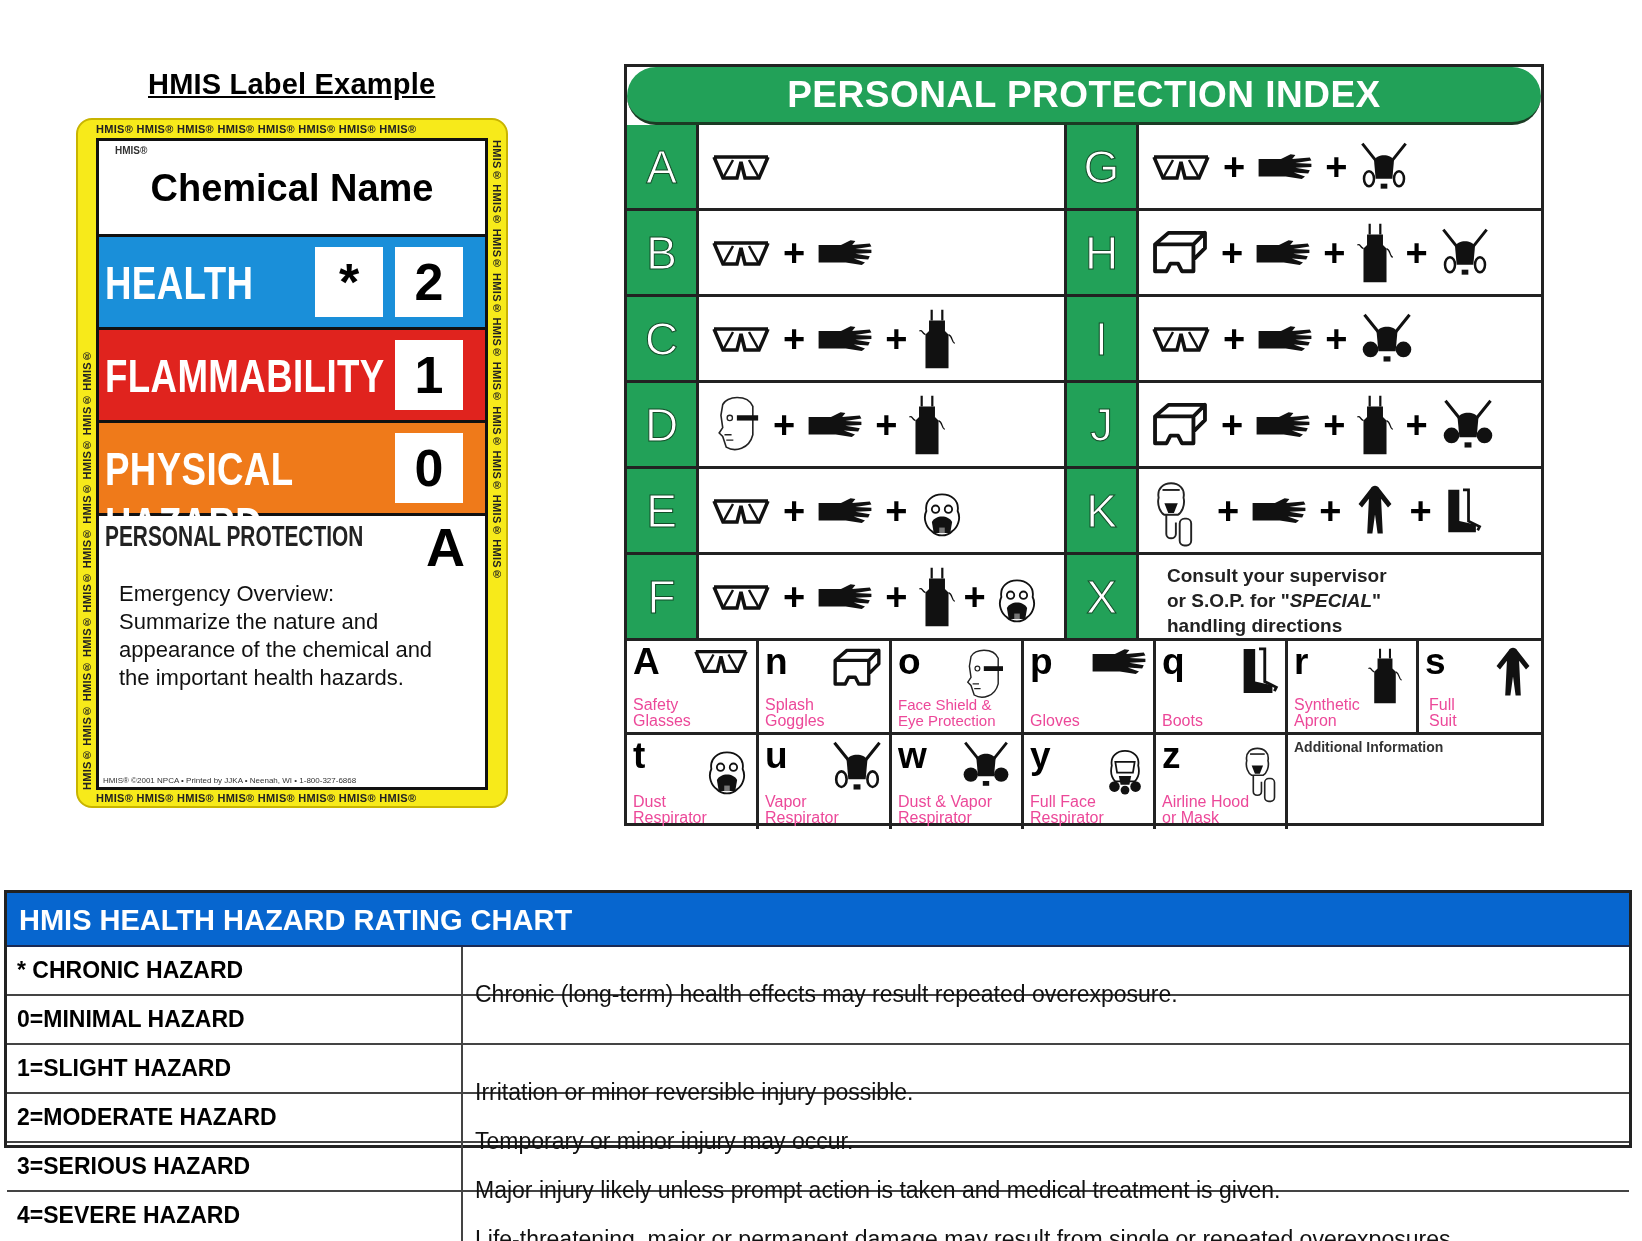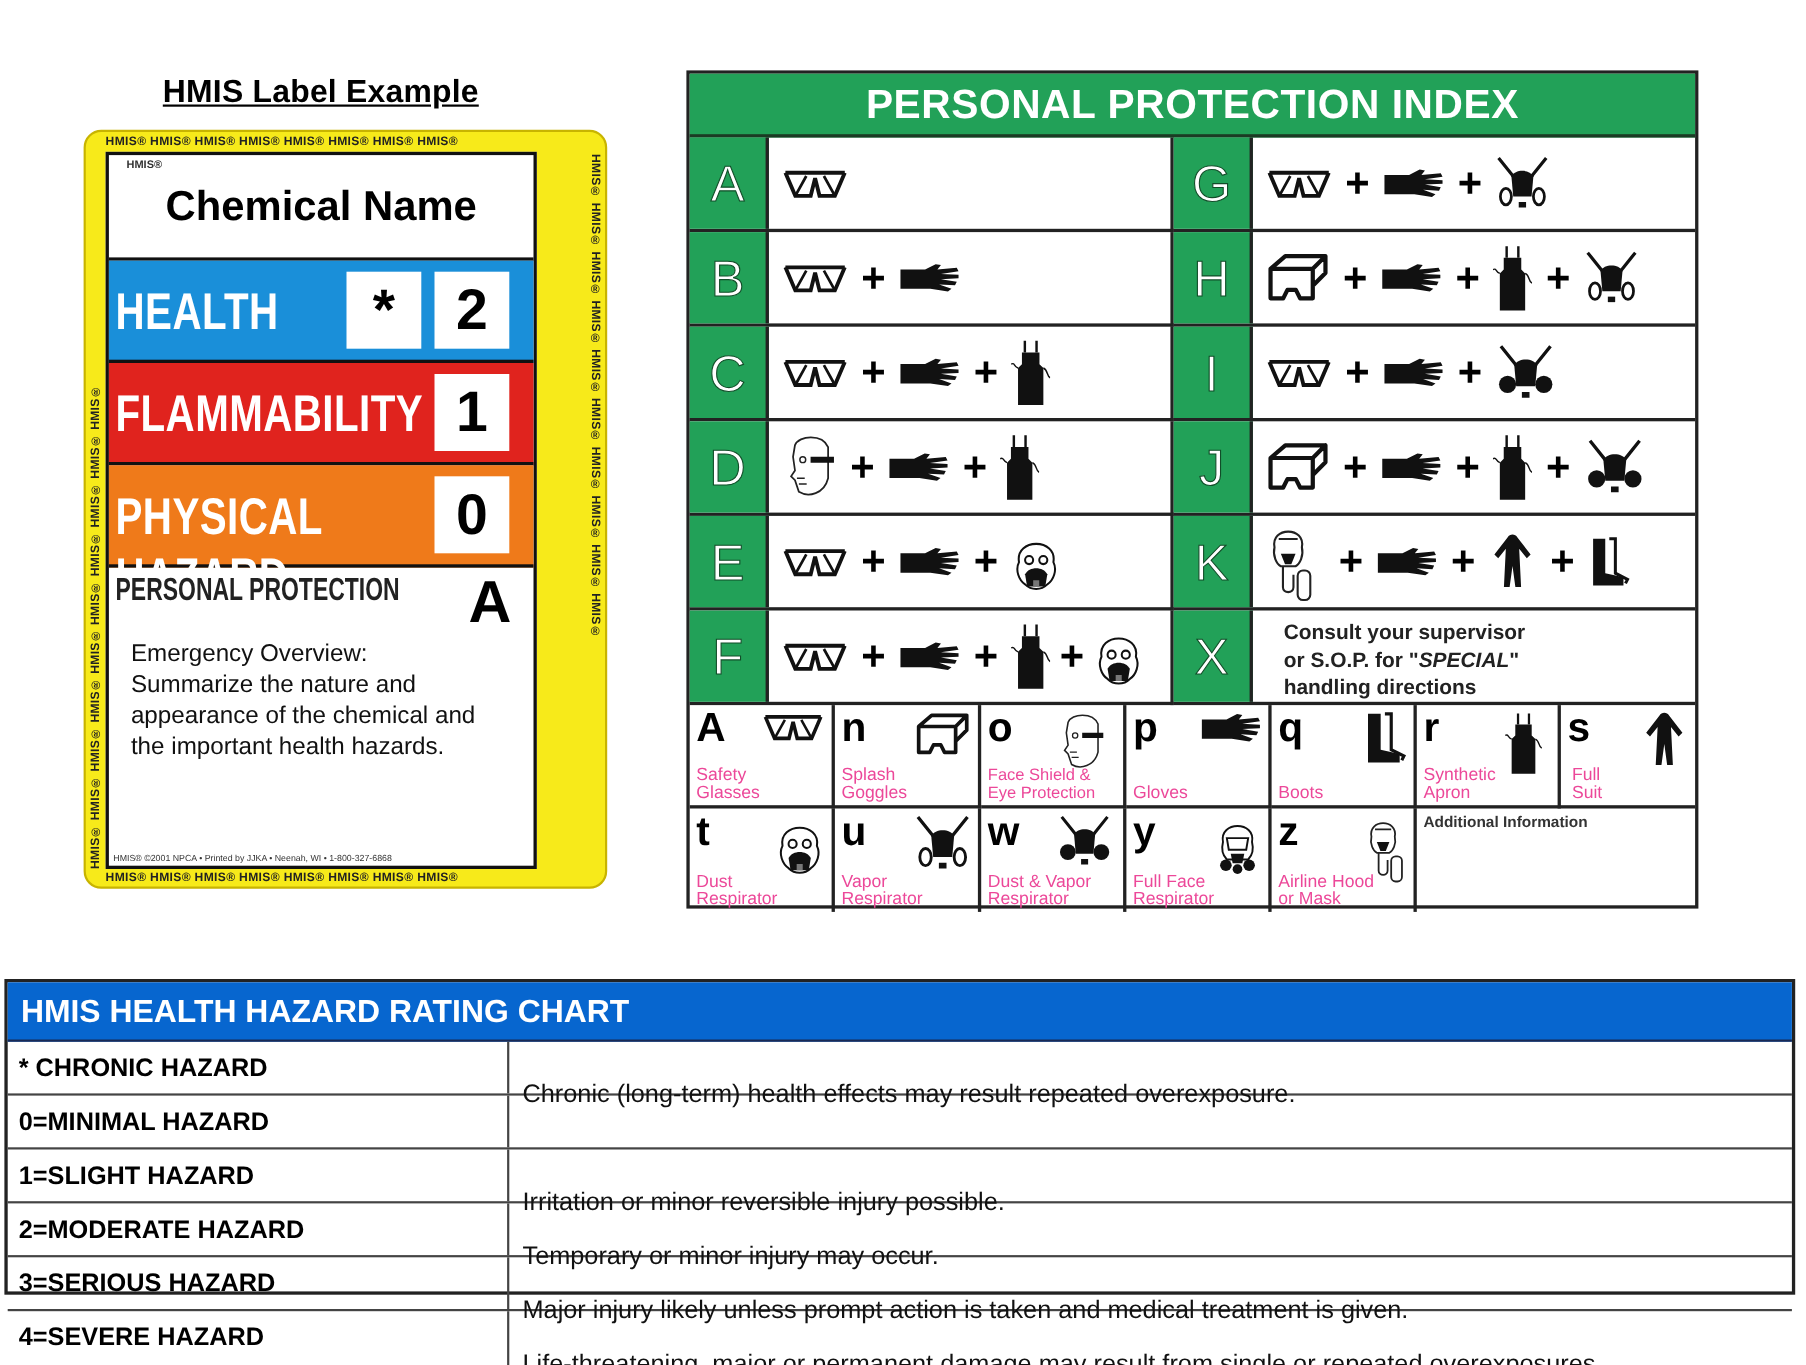--- a/index.html
+++ b/index.html
@@ -1,21 +1,21 @@
 <!DOCTYPE html>
 <html><head>
 <meta charset="utf-8">
 <style>
   html,body{margin:0;padding:0;background:#fff;}
   body{width:1642px;height:1241px;position:relative;overflow:hidden;font-family:"Liberation Sans",sans-serif;color:#000;}
   .abs{position:absolute;}
 
   
   #label-title{left:148px;top:68px;font-size:29px;font-weight:bold;text-decoration:underline;letter-spacing:0.2px;}
-  #label{left:76px;top:118px;width:476px;height:690px;background:#f7ea1a;border:2px solid #c8b400;border-radius:16px;box-sizing:border-box;}
+  #label{left:76px;top:118px;width:432px;height:690px;background:#f7ea1a;border:2px solid #c8b400;border-radius:16px;box-sizing:border-box;}
   .band-text{position:absolute;font-size:11px;font-weight:bold;color:#222;white-space:nowrap;letter-spacing:0.3px;}
   .band-top{left:18px;top:3px;}
   .band-bot{left:18px;bottom:2px;}
   .band-left{left:3px;top:20px;writing-mode:vertical-rl;transform:rotate(180deg);height:650px;overflow:hidden;}
   .band-right{right:3px;top:20px;writing-mode:vertical-rl;height:650px;overflow:hidden;}
   #label-inner{position:absolute;left:18px;top:18px;width:392px;height:652px;background:#fff;border:3px solid #111;box-sizing:border-box;}
   #name-sec{position:absolute;left:0;top:0;width:100%;height:96px;border-bottom:3px solid #111;box-sizing:border-box;}
   #hmis-small{position:absolute;left:16px;width:100%;top:4px;text-align:left;font-size:10px;font-weight:bold;color:#333;}
   #chem-name{position:absolute;left:0;width:100%;top:26px;text-align:center;font-size:38px;font-weight:bold;}
   .hrow{position:absolute;left:0;width:100%;height:93px;border-bottom:3px solid #111;box-sizing:border-box;}
@@ -25,35 +25,35 @@
   #flam{top:189px;background:#e0231e;}
   #phys{top:282px;background:#ef7a1a;}
   #pp-sec{position:absolute;left:0;top:375px;width:100%;height:271px;}
   #pp-label{position:absolute;left:6px;top:4px;font-size:29px;font-weight:bold;color:#222;transform:scaleX(0.72);transform-origin:left center;white-space:nowrap;}
   #pp-letter{position:absolute;right:20px;top:0px;font-size:54px;font-weight:bold;}
   #emergency{position:absolute;left:20px;top:64px;width:330px;font-size:22px;line-height:28px;color:#111;}
   #copyright{position:absolute;left:4px;bottom:2px;font-size:8px;color:#333;white-space:nowrap;}
 
   
   #ppi{left:624px;top:64px;width:920px;height:762px;border:3px solid #222;box-sizing:border-box;background:#fff;}
-  #ppi-header{position:absolute;left:0;top:0;width:100%;height:58px;background:#22a158;border-bottom:3px solid #1b3b24;box-sizing:border-box;color:#fff;text-align:center;font-size:37px;font-weight:bold;line-height:56px;letter-spacing:0.5px;}
+  #ppi-header{position:absolute;left:0;top:0;width:100%;height:58px;background:#22a158;border-bottom:3px solid #1b3b24;box-sizing:border-box;color:#fff;text-align:center;font-size:37px;font-weight:bold;line-height:56px;letter-spacing:0.5px;border-radius:29px;}
   .prow{position:absolute;height:86px;border-bottom:3px solid #222;box-sizing:border-box;}
   .pletter{position:absolute;left:0;top:0;width:72px;height:100%;background:#22a158;border-right:3px solid #222;box-sizing:border-box;color:#fff;font-size:46px;text-align:center;line-height:84px;-webkit-text-stroke:1px #114d28;}
   .picons{position:absolute;left:84px;top:0;height:100%;display:flex;align-items:center;gap:6px;}
   .plus{font-size:38px;font-weight:bold;margin:0 6px;line-height:1;}
   .ico{display:inline-block;}
   #x-text{position:absolute;left:100px;top:8px;font-size:19px;font-weight:bold;color:#222;line-height:25px;}
   .lcell{position:absolute;border-right:3px solid #222;border-bottom:3px solid #222;box-sizing:border-box;height:94px;}
   .lletter{position:absolute;left:6px;top:0px;font-size:37px;font-weight:bold;}
   .licon{position:absolute;right:6px;top:6px;}
   .lname{position:absolute;left:6px;bottom:3px;font-size:16px;line-height:16px;color:#ec4899;}
   #addl{position:absolute;left:6px;top:4px;font-size:14px;font-weight:bold;color:#333;}
 
   
-  #rating{left:4px;top:890px;width:1628px;height:287px;border:3px solid #222;box-sizing:border-box;}
+  #rating{left:4px;top:890px;width:1628px;height:258px;border:3px solid #222;box-sizing:border-box;}
   #rating-header{position:absolute;left:0;top:0;width:100%;height:54px;background:#0766cf;color:#fff;font-size:29px;font-weight:bold;line-height:54px;padding-left:12px;box-sizing:border-box;border-bottom:2px solid #1a2a55;}
   .rrow{position:absolute;left:0;width:100%;height:49px;border-bottom:2px solid #444;box-sizing:border-box;}
   .rrow:last-child{border-bottom:none;}
   .rlevel{position:absolute;left:0;top:0;width:456px;height:100%;border-right:2px solid #444;box-sizing:border-box;padding-left:10px;font-size:23px;font-weight:bold;line-height:47px;}
   .rdesc{position:absolute;left:468px;top:0;font-size:23px;line-height:47px;color:#111;white-space:nowrap;margin-top:24px;}
 </style>
 </head>
 <body>
 
 <svg width="0" height="0" style="position:absolute">

